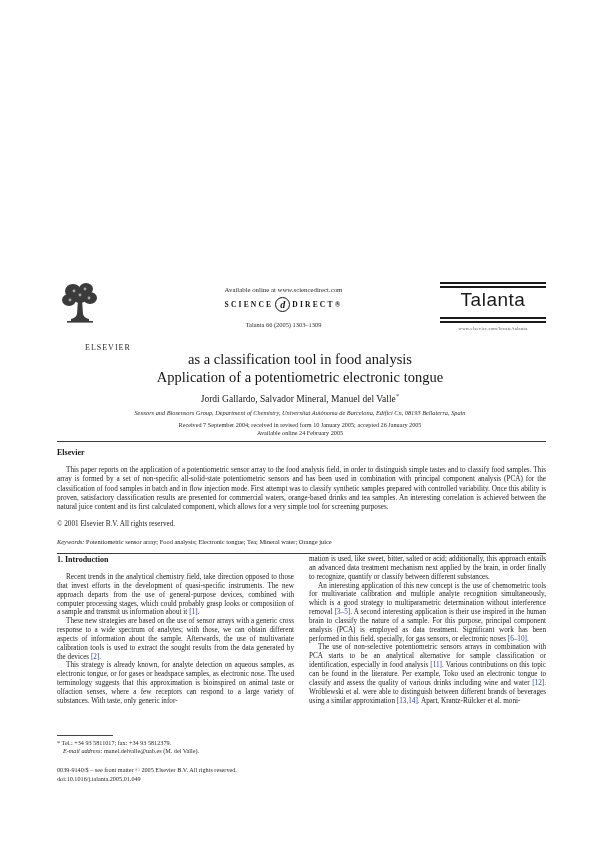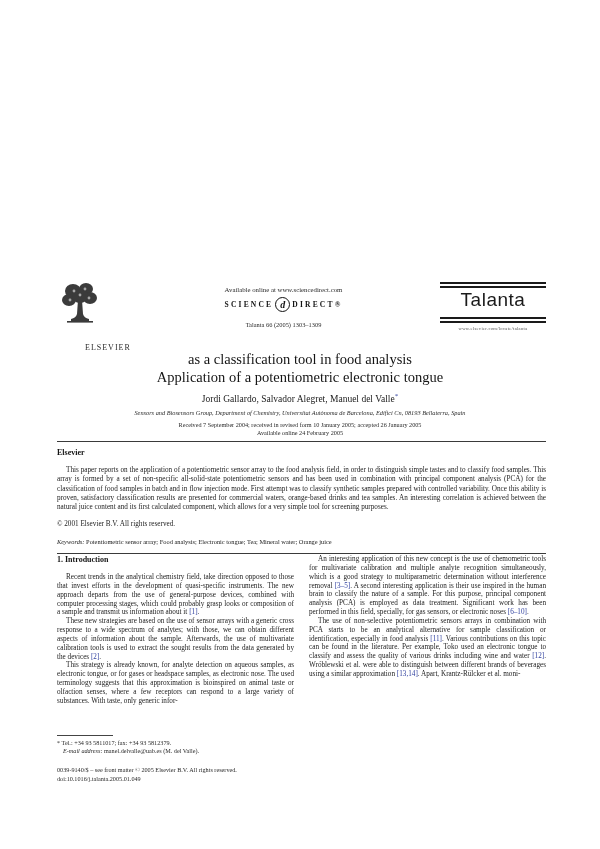--- a/index.html
+++ b/index.html
@@ -130,21 +130,21 @@
       <div class="t-rule"></div>
       <div class="talanta-url">www.elsevier.com/locate/talanta</div>
     </div>
   </div>
 
   <div class="title-block">
     <div class="article-title">
       <div>as a classification tool in food analysis</div>
       <div>Application of a potentiometric electronic tongue</div>
     </div>
-    <div class="authors"><span>Jordi Gallardo, Salvador Alegret, Manuel del Valle</span><span class="corr-mark">*</span></div>
+    <div class="authors"><span>Jordi Gallardo, Salvador Mineral, Manuel del Valle</span><span class="corr-mark">*</span></div>
     <div class="affiliation">Sensors and Biosensors Group, Department of Chemistry, Universitat Autònoma de Barcelona, Edifici Cn, 08193 Bellaterra, Spain</div>
     <div class="received">Received 7 September 2004; received in revised form 10 January 2005; accepted 26 January 2005</div>
     <div class="avail-date">Available online 24 February 2005</div>
   </div>
 
   <div class="abstract-sec">
     <hr class="rule">
     <div class="abstract-head">Elsevier</div>
     <p class="abstract-text">This paper reports on the application of a potentiometric sensor array to the food analysis field, in order to distinguish simple tastes and to classify food samples. This array is formed by a set of non-specific all-solid-state potentiometric sensors and has been used in combination with principal component analysis (PCA) for the classification of food samples in batch and in flow injection mode. First attempt was to classify synthetic samples prepared with controlled variability. Once this ability is proven, satisfactory classification results are presented for commercial waters, orange-based drinks and tea samples. An interesting correlation is achieved between the natural juice content and its first calculated component, which allows for a very simple tool for screening purposes.</p>
     <div class="abstract-copy">© 2001 Elsevier B.V. All rights reserved.</div>
@@ -156,20 +156,21 @@
   </div>
 
   <div class="columns">
     <div class="col">
       <div class="sec-head">1. Introduction</div>
       <p class="para">Recent trends in the analytical chemistry field, take direction opposed to those that invest efforts in the development of quasi-specific instruments. The new approach departs from the use of general-purpose devices, combined with computer processing stages, which could probably grasp looks or composition of a sample and transmit us information about it <span class="cite">[1]</span>.</p>
       <p class="para">These new strategies are based on the use of sensor arrays with a generic cross response to a wide spectrum of analytes; with those, we can obtain different aspects of information about the sample. Afterwards, the use of multivariate calibration tools is used to extract the sought results from the data generated by the devices <span class="cite">[2]</span>.</p>
       <p class="para">This strategy is already known, for analyte detection on aqueous samples, as electronic tongue, or for gases or headspace samples, as electronic nose. The used terminology suggests that this approximation is bioinspired on animal taste or olfaction senses, where a few receptors can respond to a large variety of substances. With taste, only generic infor-</p>
     </div>
     <div class="col">
+      <p class="para no-indent">mation is used, like sweet, bitter, salted or acid; additionally, this approach entails an advanced data treatment mechanism next applied by the brain, in order finally to recognize, quantify or classify between different substances.</p>
       <p class="para">An interesting application of this new concept is the use of chemometric tools for multivariate calibration and multiple analyte recognition simultaneously, which is a good strategy to multiparametric determination without interference removal <span class="cite">[3–5]</span>. A second interesting application is their use inspired in the human brain to classify the nature of a sample. For this purpose, principal component analysis (PCA) is employed as data treatment. Significant work has been performed in this field, specially, for gas sensors, or electronic noses <span class="cite">[6–10]</span>.</p>
       <p class="para">The use of non-selective potentiometric sensors arrays in combination with PCA starts to be an analytical alternative for sample classification or identification, especially in food analysis <span class="cite">[11]</span>. Various contributions on this topic can be found in the literature. Per example, Toko used an electronic tongue to classify and assess the quality of various drinks including wine and water <span class="cite">[12]</span>. Wróblewski et al. were able to distinguish between different brands of beverages using a similar approximation <span class="cite">[13,14]</span>. Apart, Krantz-Rülcker et al. moni-</p>
     </div>
   </div>
 
   <div class="footnote">
     <hr class="fn-rule">
     <div class="fn-line">* Tel.: +34 93 5811017; fax: +34 93 5812379.</div>
     <div class="fn-email">
       <span class="lbl">E-mail address:</span>

